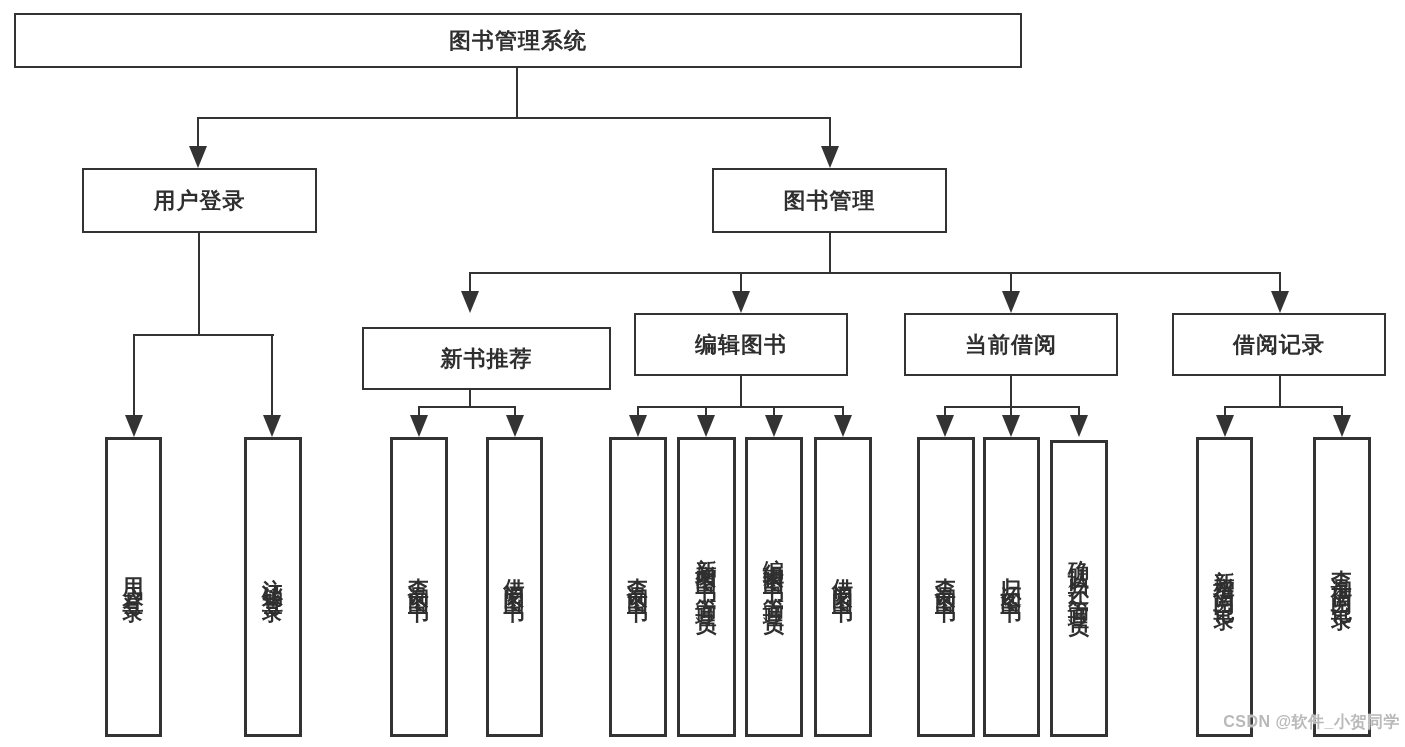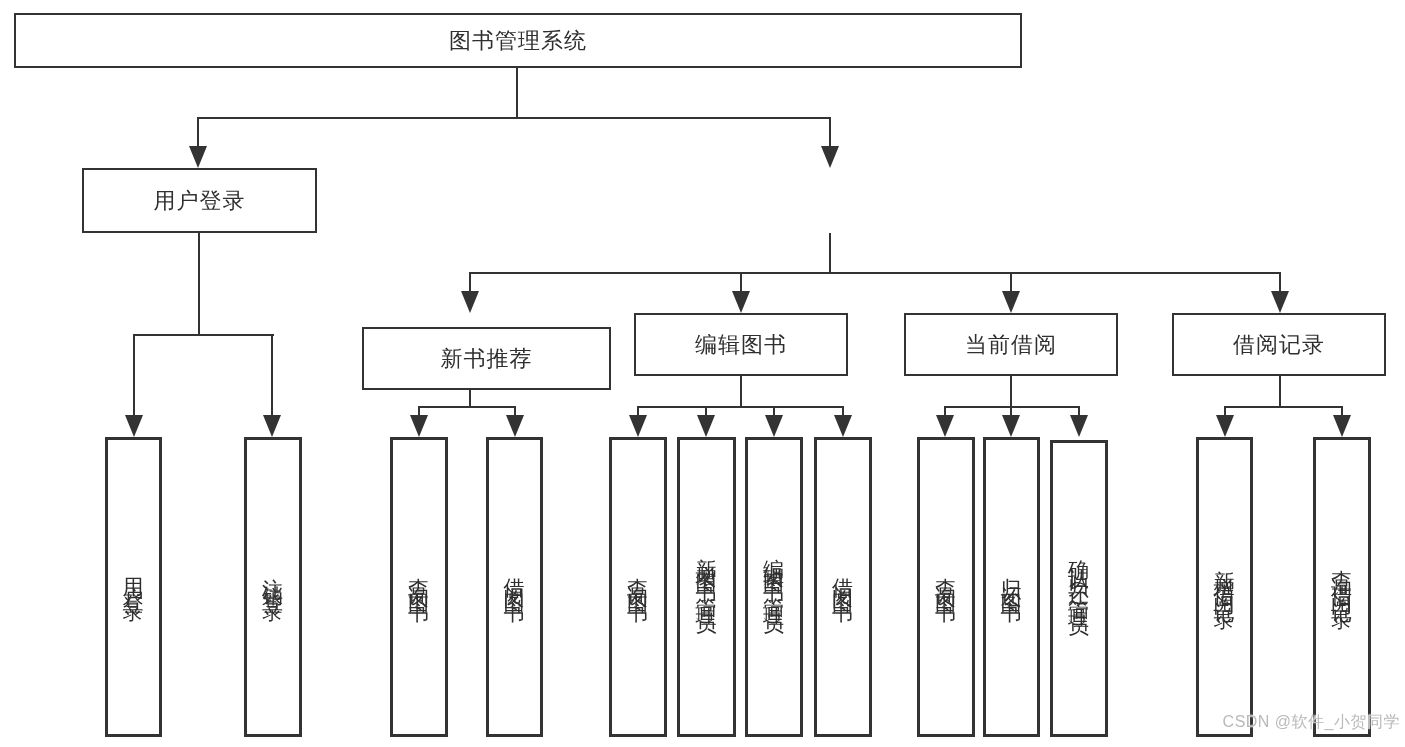--- a/index.html
+++ b/index.html
@@ -5,21 +5,21 @@
 <style>
   :root {
     --line: #333333;
     --text: #2f2f2f;
     --watermark: #b9b9b9;
     --background: #ffffff;
   }
   * { margin: 0; padding: 0; }
   html, body { width: 1405px; height: 747px; background: var(--background); overflow: hidden; }
   body { font-family: "Liberation Sans", "DejaVu Sans", sans-serif; }
-  .canvas { position: relative; width: 1405px; height: 747px; background: var(--background); }
+  .canvas { position: relative; width: 1405px; height: 747px; background: var(--background); font-weight: bold; }
 
   .box {
     position: absolute;
     box-sizing: border-box;
     border: 2px solid var(--line);
     background: var(--background);
     display: flex;
     align-items: center;
     justify-content: center;
     z-index: 2;
@@ -129,20 +129,23 @@
   <div class="arrow" style="left:1216px; top:415px;"></div>
   <div class="arrow" style="left:1333px; top:415px;"></div>
 
   <div class="box" style="left:14px; top:13px; width:1008px; height:55px;">
     <span class="hlabel">图书管理系统</span>
   </div>
 
   <div class="box" style="left:82px; top:168px; width:235px; height:65px;">
     <span class="hlabel">用户登录</span>
   </div>
+  <div class="box" style="left:712px; top:168px; width:235px; height:65px;">
+    <span class="hlabel">图书管理</span>
+  </div>
 
   <div class="box" style="left:362px; top:327px; width:249px; height:63px;">
     <span class="hlabel">新书推荐</span>
   </div>
   <div class="box" style="left:634px; top:313px; width:214px; height:63px;">
     <span class="hlabel">编辑图书</span>
   </div>
   <div class="box" style="left:904px; top:313px; width:214px; height:63px;text-align:center;">
     <span class="hlabel">当前借阅</span>
   </div>

